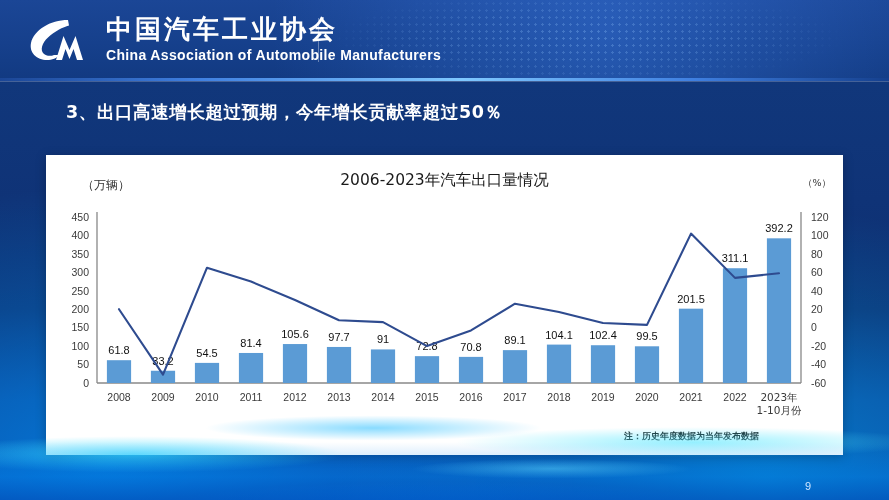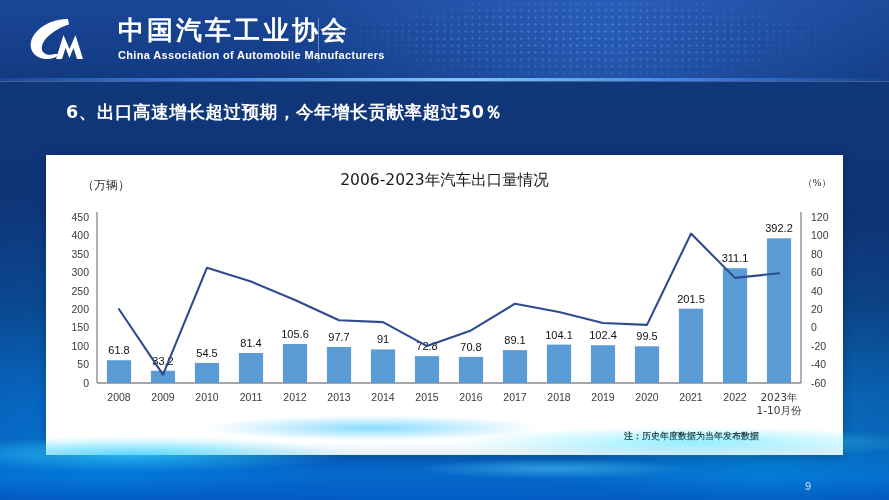--- a/index.html
+++ b/index.html
@@ -37,24 +37,24 @@
     background-image:radial-gradient(rgba(150,200,255,.9) 1px, transparent 1.2px);
     background-size:7px 7px;
     -webkit-mask-image:radial-gradient(ellipse 330px 62px at 66% 48%, #000 0%, rgba(0,0,0,.65) 45%, rgba(0,0,0,0) 78%);
     mask-image:radial-gradient(ellipse 330px 62px at 66% 48%, #000 0%, rgba(0,0,0,.65) 45%, rgba(0,0,0,0) 78%);}
   .hrule{position:absolute;left:0;top:78px;width:889px;height:3px;
     background:linear-gradient(90deg,#1b4696 0%,#3f7fe0 22%,#7fc8ff 52%,#3f7fe0 78%,#15408e 100%);}
   .hrule2{position:absolute;left:0;top:81px;width:889px;height:1px;background:rgba(255,255,255,.22);}
 
   .logo-wrap{position:absolute;left:28px;top:16px;display:flex;align-items:center;gap:12px;}
   .logo-mark{width:66px;height:46px;}
-  .logo-texts{display:flex;flex-direction:column;justify-content:center;margin-left:12px;}
+  .logo-texts{display:flex;flex-direction:column;justify-content:center;}
   .logo-cn{color:#fff;font-size:26px;font-weight:bold;letter-spacing:3px;line-height:1.05;
      font-family:"DejaVu Sans","Liberation Sans",sans-serif;}
-  .logo-en{color:#fff;font-size:11px;font-weight:bold;letter-spacing:.35px;margin-top:4px;
+  .logo-en{color:#fff;font-size:14px;font-weight:bold;letter-spacing:.35px;margin-top:4px;
      font-family:"Liberation Sans",sans-serif;}
   .logo-divider{position:absolute;left:318px;top:18px;width:1px;height:44px;background:rgba(255,255,255,.35);}
 
   .header-title{position:absolute;right:8px;top:20px;color:#fff;font-size:27px;font-weight:bold;
      letter-spacing:1px;font-family:"DejaVu Sans","Liberation Sans",sans-serif;
      text-shadow:0 1px 3px rgba(0,0,0,.45);}
 
   
   .section-heading{position:absolute;left:66px;top:100px;color:#fff;font-size:17.5px;font-weight:bold;
      letter-spacing:.6px;font-family:"DejaVu Sans","Liberation Sans",sans-serif;}
@@ -98,21 +98,21 @@
         <div class="logo-cn">中国汽车工业协会</div>
         <div class="logo-en">China Association of Automobile Manufacturers</div>
       </div>
     </div>
     <div class="logo-divider"></div>
 
   </div>
   <div class="hrule"></div>
   <div class="hrule2"></div>
 
-  <div class="section-heading">6、出口高速增长超过预期，今年增长贡献率超过50％</div>
+  <div class="section-heading">3、出口高速增长超过预期，今年增长贡献率超过50％</div>
 
   <div class="card">
     <div class="unit-left">（万辆）</div>
     <div class="chart-title">2006-2023年汽车出口量情况</div>
     <div class="unit-right">（%）</div>
 
     <svg class="plot" id="plot" viewBox="0 0 797 300">
         <text x="43" y="231.8" text-anchor="end" class="axis-label">0</text>
         <text x="43" y="213.35555555555555" text-anchor="end" class="axis-label">50</text>
         <text x="43" y="194.91111111111113" text-anchor="end" class="axis-label">100</text>

